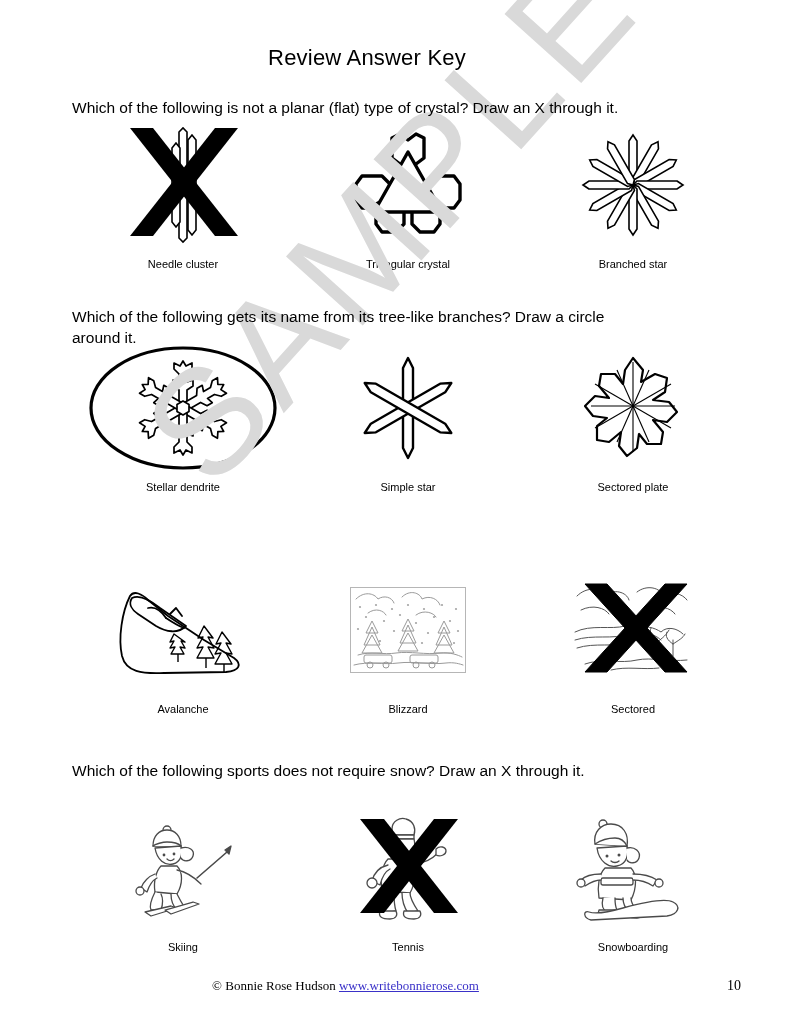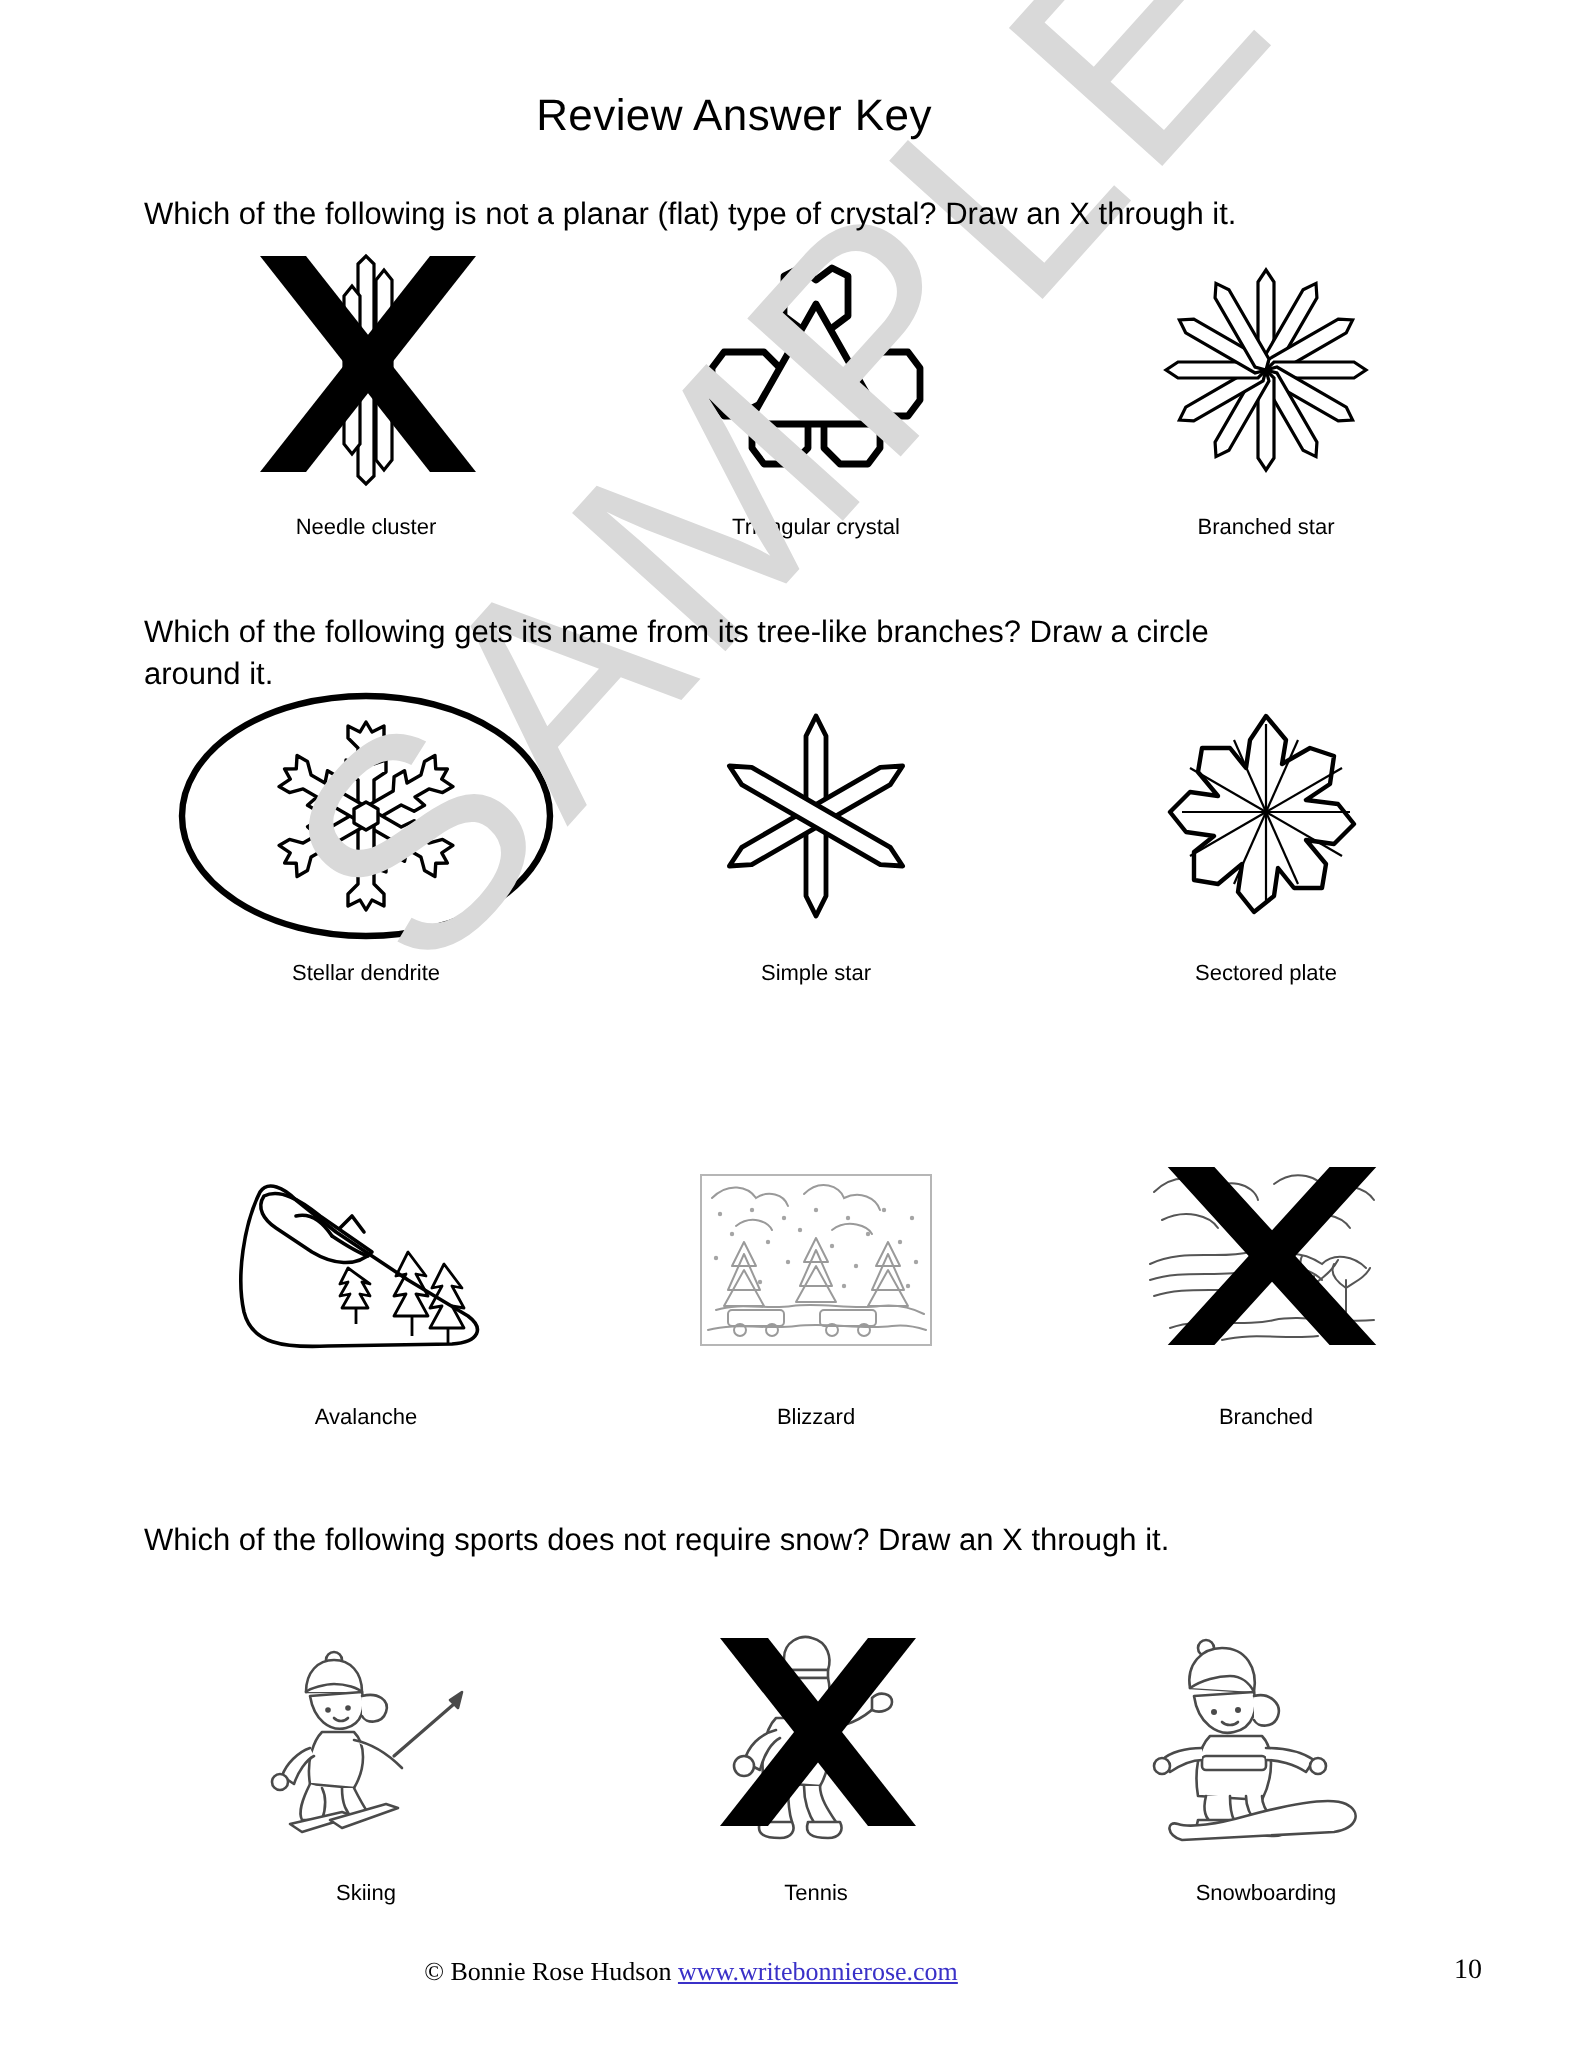--- a/index.html
+++ b/index.html
@@ -356,21 +356,21 @@
             <path d="M102 64 C108 60 112 58 114 54"></path>
             <path d="M14 84 C30 78 50 84 66 80 C80 77 98 82 116 80"></path>
             <path d="M40 90 C56 86 72 90 88 88"></path>
           </g>
           <g fill="none" stroke="#000">
             <polygon fill="#000" points="14,4 36,4 116,92 94,92"></polygon>
             <polygon fill="#000" points="94,4 116,4 36,92 14,92"></polygon>
           </g>
         </svg>
       </div>
-      <div class="caption">Branched</div>
+      <div class="caption">Sectored</div>
     </div>
   </div>
 
   <div class="question" style="top:760px;">Which of the following sports does not require snow? Draw an X through it.</div>
 
   <div class="row" style="top:808px;">
 
     <div class="col c0">
       <div class="art">
         <svg width="104" height="108" viewBox="0 0 104 108">

